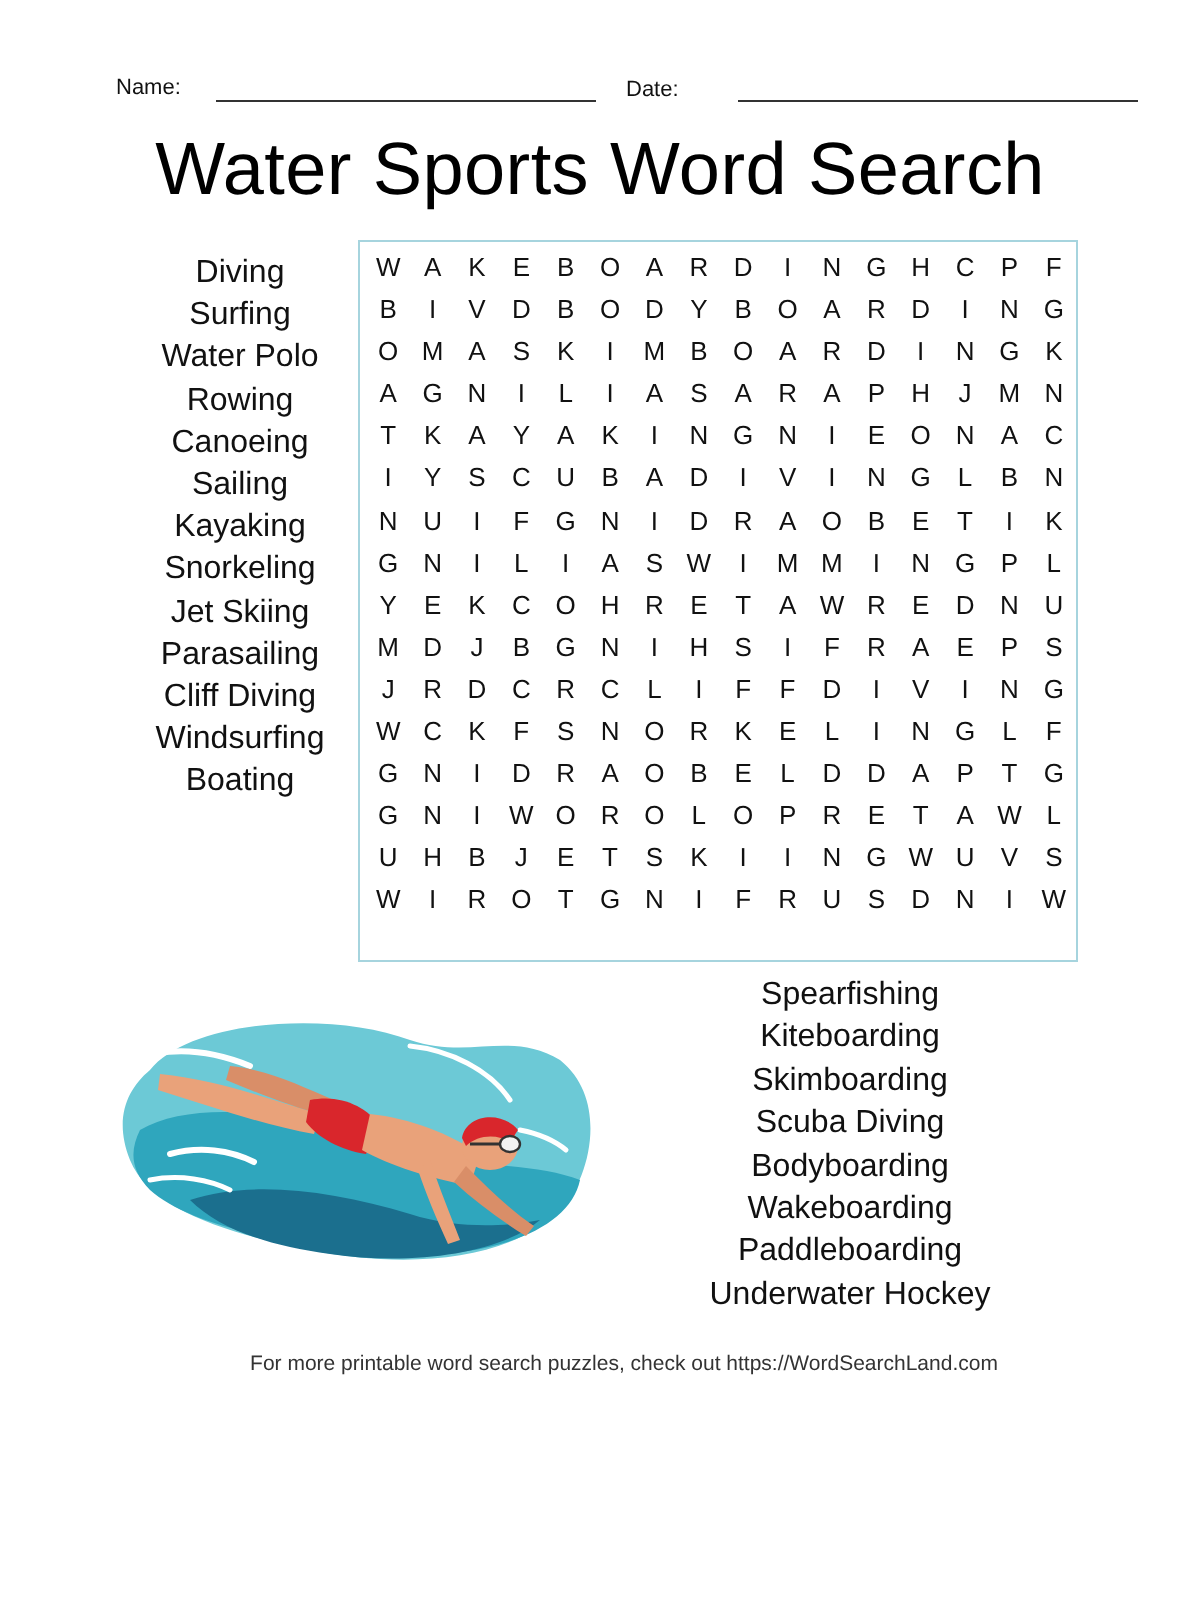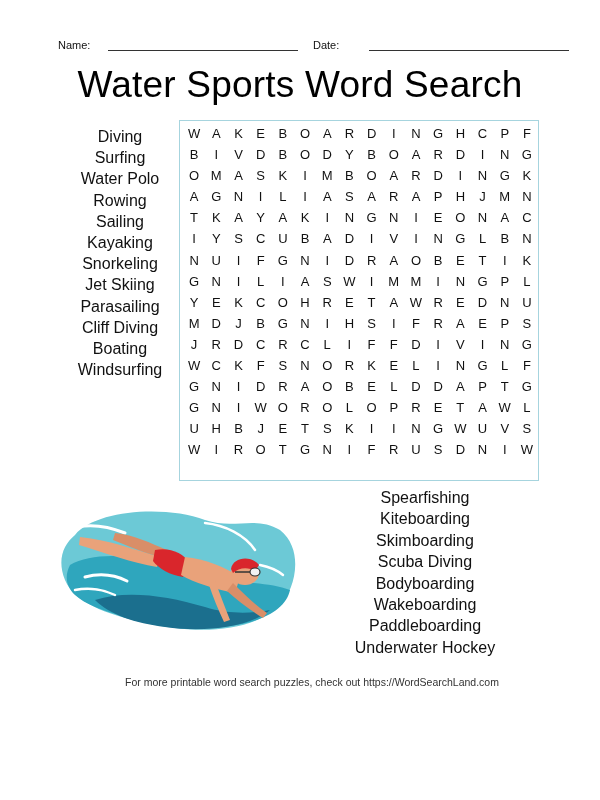--- a/index.html
+++ b/index.html
@@ -1,18 +1,18 @@
 <!DOCTYPE html>
 <html><head>
   <meta charset="utf-8">
   <style>
     html, body { margin: 0; padding: 0; background: #ffffff; }
     body { width: 600px; height: 800px; position: relative; overflow: hidden;
            font-family: "Liberation Sans", "DejaVu Sans", sans-serif; color: #111; }
-    .name-row { position: absolute; top: 38px; left: 58px; font-size: 11px; display: flex; align-items: center; gap: 16px; }
+    .name-row { position: absolute; top: 38px; left: 58px; font-size: 11px; display: flex; align-items: flex-start; gap: 16px; }
     .name-row .line { display: inline-block; border-bottom: 1px solid #333; height: 12px; margin-left: 2px; }
     .date-row { position: absolute; top: 38px; left: 313px; font-size: 11px; display: flex; align-items: flex-end; gap: 28px; }
     .date-row .line { display: inline-block; border-bottom: 1px solid #333; height: 12px; margin-left: 2px; }
     .title { position: absolute; top: 64px; left: 0; width: 600px; text-align: center;
              font-size: 37px; color: #000000; font-weight: normal; letter-spacing: 0.2px; }
     .wordlist-left { position: absolute; top: 126px; left: 60px; width: 120px; text-align: center; }
     .wordlist-left .w { font-size: 16px; line-height: 21.2px; height: 21.2px; }
     .grid { position: absolute; left: 179px; top: 120px; width: 360px; height: 361px;
             border: 1.5px solid #a6d4de; box-sizing: border-box; }
     .grid-row { display: flex; height: 21.1px; margin-left: 3px; }
@@ -35,28 +35,29 @@
   <span class="line" style="width:200px"></span>
 </div>
 
 <div class="title">Water Sports Word Search</div>
 
 <div class="wordlist-left" id="wl-left">
     <div class="w">Diving</div>
     <div class="w">Surfing</div>
     <div class="w">Water Polo</div>
     <div class="w">Rowing</div>
+    <div class="w">Canoeing</div>
     <div class="w">Sailing</div>
     <div class="w">Kayaking</div>
     <div class="w">Snorkeling</div>
     <div class="w">Jet Skiing</div>
     <div class="w">Parasailing</div>
     <div class="w">Cliff Diving</div>
+    <div class="w">Windsurfing</div>
     <div class="w">Boating</div>
-    <div class="w">Windsurfing</div>
   </div>
 
 <div class="grid" id="grid">
     <div class="grid-row">
       <div class="cell">W</div>
       <div class="cell">A</div>
       <div class="cell">K</div>
       <div class="cell">E</div>
       <div class="cell">B</div>
       <div class="cell">O</div>

